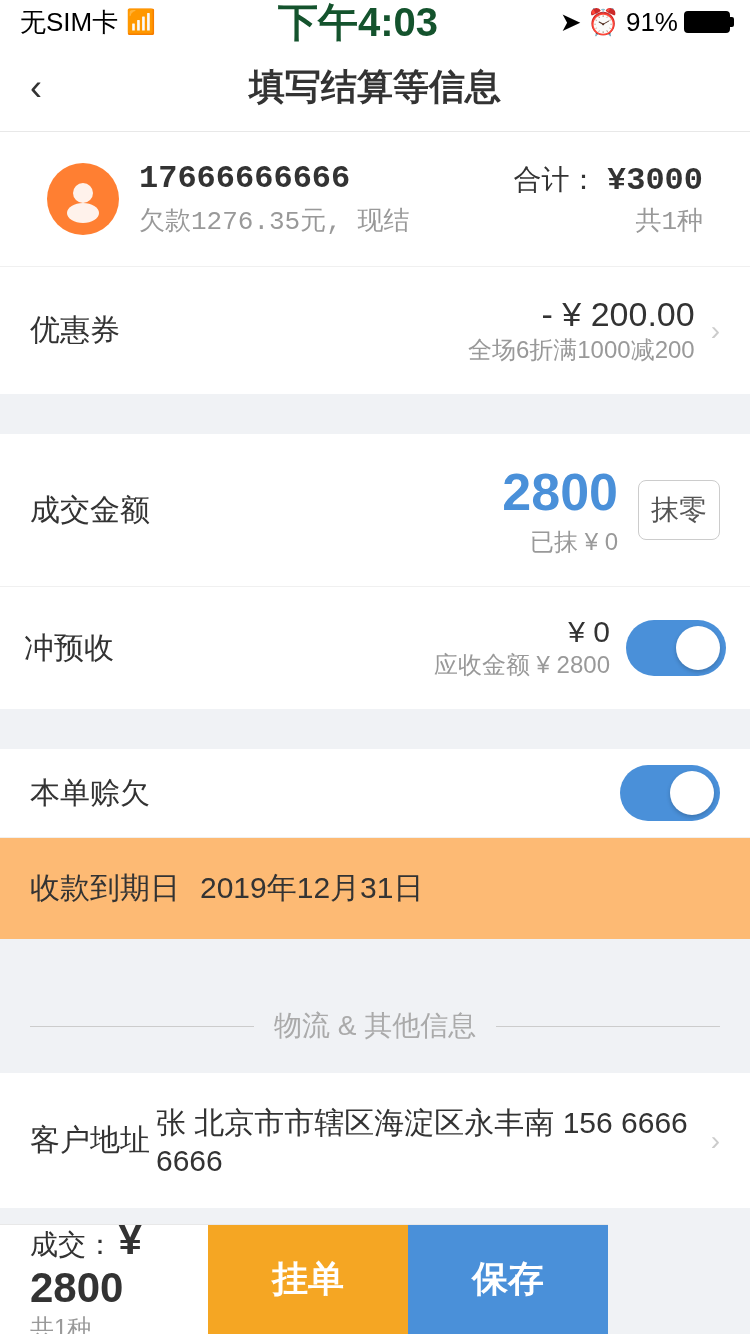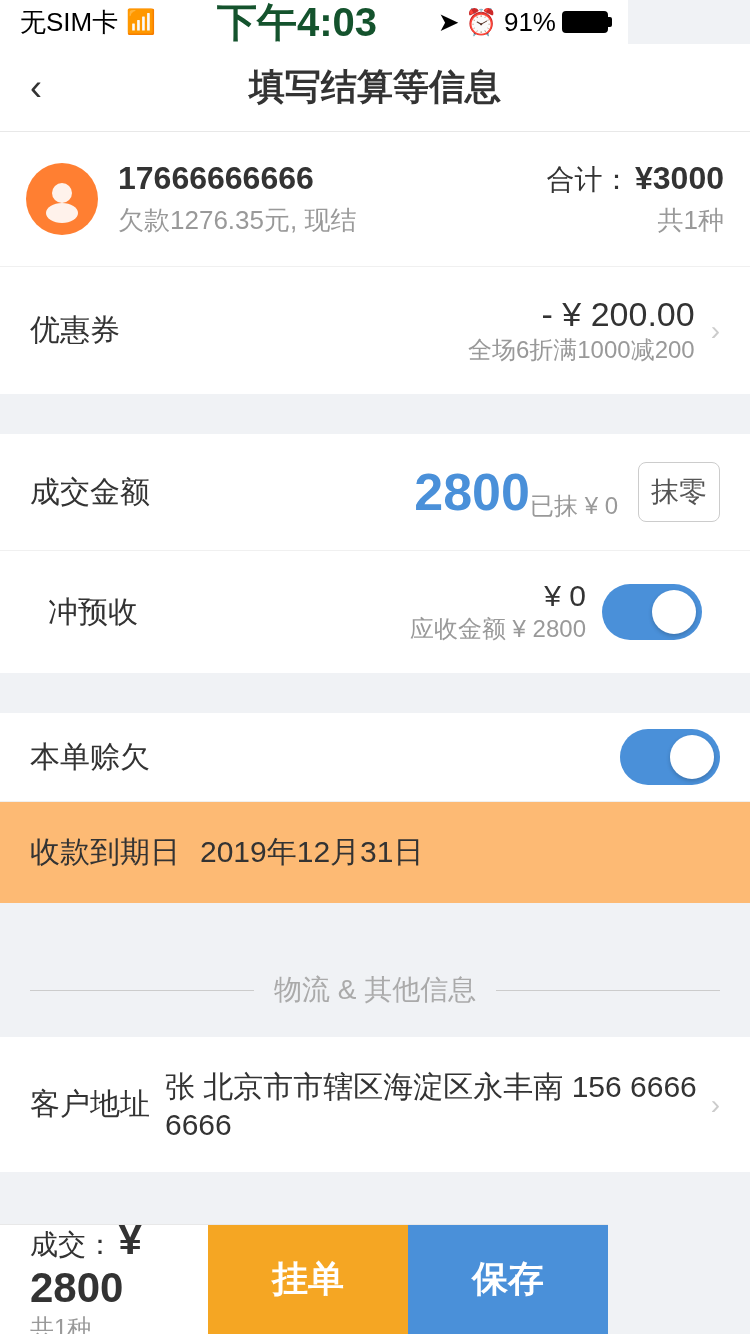--- a/index.html
+++ b/index.html
@@ -8,21 +8,21 @@
       font-family: -apple-system, "PingFang SC", "Helvetica Neue", Arial, sans-serif;
       background: #f0f2f5;
       width: 750px;
       min-height: 1334px;
       position: relative;
       overflow-x: hidden;
     }
 
     
     .status-bar {
-      width: 628px;
+      width: 750px;
       height: 44px;
       background: #fff;
       display: flex;
       align-items: center;
       justify-content: space-between;
       padding: 0 20px;
       font-size: 28px;
     }
     .status-left {
       display: flex;
@@ -98,23 +98,25 @@
 
     
     .card {
       background: #fff;
       margin-bottom: 20px;
     }
 
     
     .customer-row {
       display: flex;
-      justify-content: space-between;
-      padding: 28px 26px;
-      background: #fff;
+      align-items: center;
+      justify-content: space-between;
+      padding: 28px 47px;
+      background: #fff;
+      font-family: Liberation Mono, monospace;
     }
     .customer-left {
       display: flex;
       align-items: center;
       gap: 20px;
     }
     .avatar {
       width: 72px;
       height: 72px;
       border-radius: 50%;
@@ -265,21 +267,21 @@
       height: 44px;
       border-radius: 50%;
       background: #fff;
       box-shadow: 0 2px 4px rgba(0,0,0,0.2);
     }
 
     .chong-row {
       display: flex;
       align-items: center;
       justify-content: space-between;
-      padding: 28px 48px;
+      padding: 28px 24px;
     }
     .chong-left {
       font-size: 30px;
       color: #333;
     }
     .chong-right {
       display: flex;
       align-items: center;
       gap: 16px;
     }
@@ -347,21 +349,21 @@
     }
     .address-label {
       font-size: 30px;
       color: #333;
       min-width: 120px;
     }
     .address-value {
       font-size: 30px;
       color: #333;
       flex: 1;
-      margin-left: 15px;
+      margin-left: 6px;
     }
 
     
     .bottom-bar {
       position: fixed;
       bottom: 0;
       left: 0;
       width: 608px;
       height: 110px;
       background: #fff;
@@ -410,21 +412,21 @@
       font-weight: 600;
       cursor: pointer;
     }
 
     .coupon-right-col {
       text-align: right;
     }
 
     .form-amount-row {
       display: flex;
-      flex-direction: row;
+      flex-direction: column;
       align-items: flex-end;
     }
   </style>
 </head>
 <body>
 
 <div class="status-bar">
   <div class="status-left">
     <span>无SIM卡</span>
     <span class="wifi-icon">📶</span>

